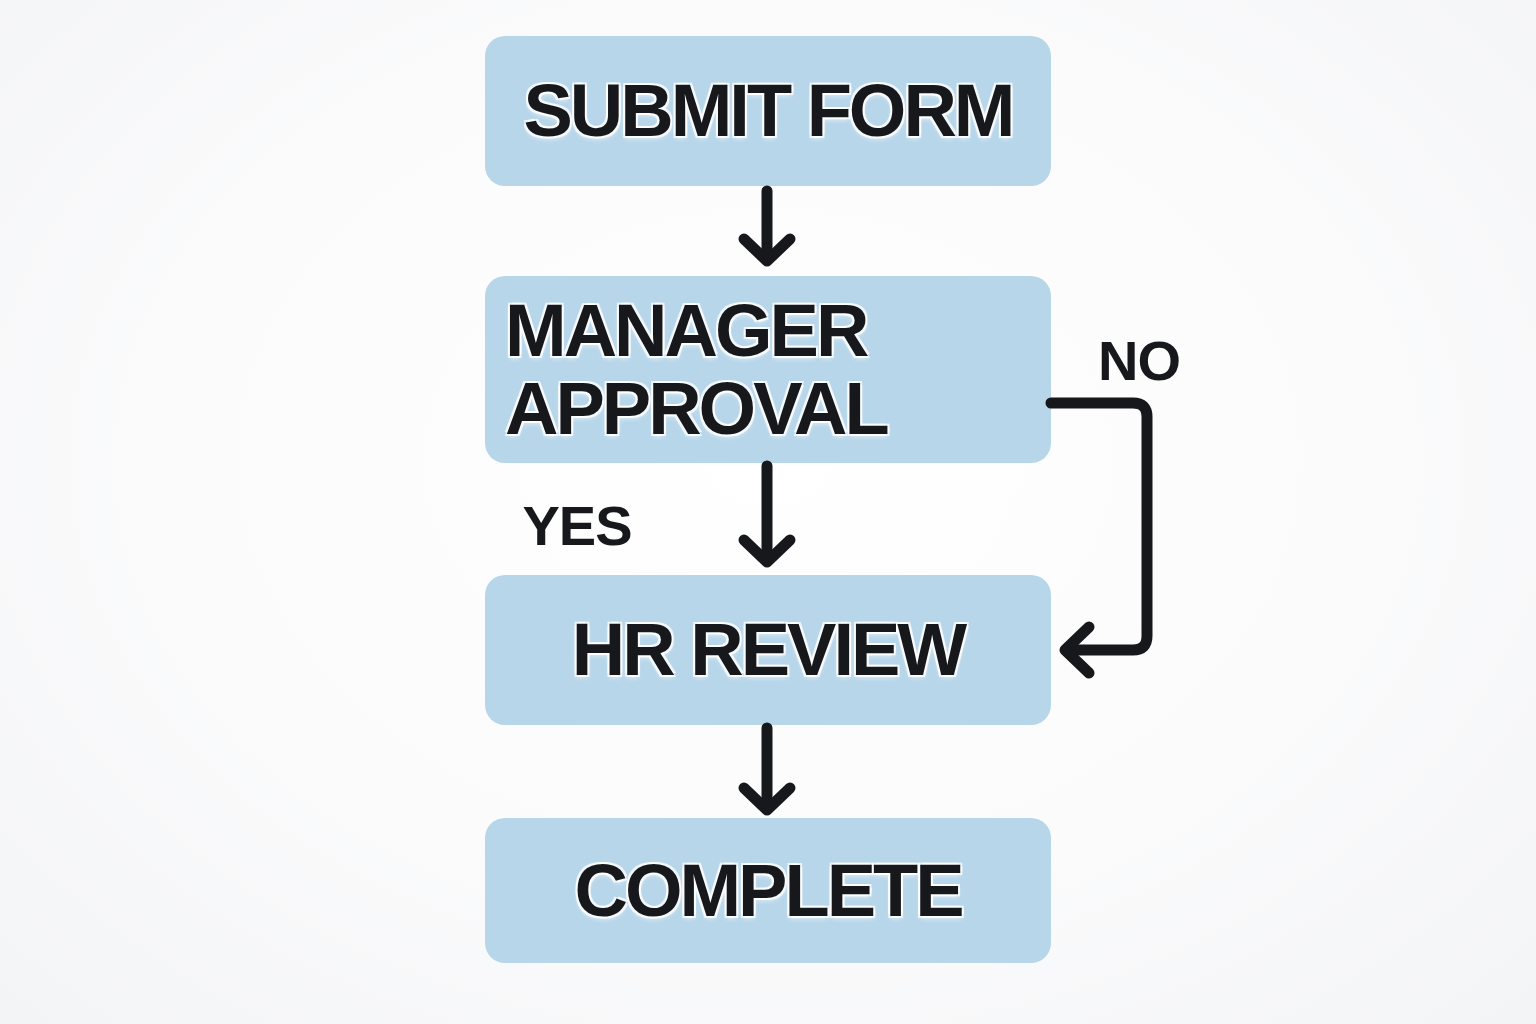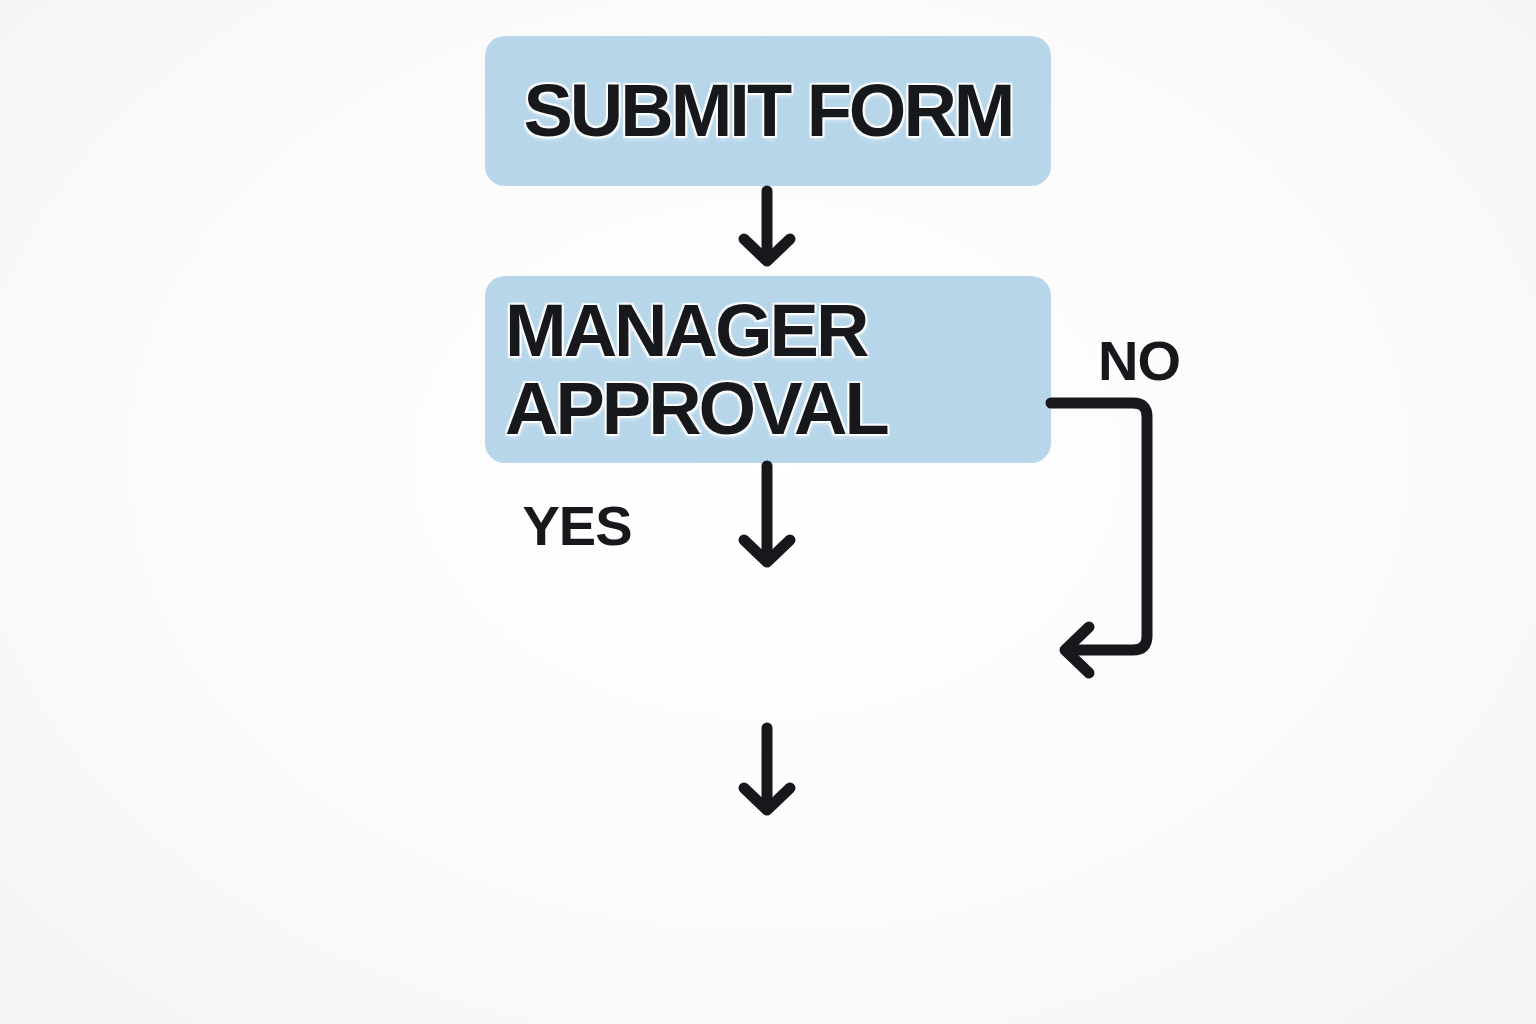--- a/index.html
+++ b/index.html
@@ -75,21 +75,27 @@
 <div class="canvas">
 
   <div class="node" id="node-submit">
     <span class="node-label">SUBMIT FORM</span>
   </div>
 
   <div class="node" id="node-manager">
     <span class="node-label">MANAGER APPROVAL</span>
   </div>
 
+  <div class="node" id="node-hr">
+    <span class="node-label">HR REVIEW</span>
+  </div>
 
+  <div class="node" id="node-complete">
+    <span class="node-label">COMPLETE</span>
+  </div>
 
   <span class="edge-label" id="label-yes">YES</span>
   <span class="edge-label" id="label-no">NO</span>
 
   <svg class="edges" viewBox="0 0 1536 1024" aria-hidden="true">
     <g>
       <path class="edge" d="M 767 191 L 767 256"></path>
       <polyline class="edge" points="744,239 767,261 790,239"></polyline>
     </g>
 

